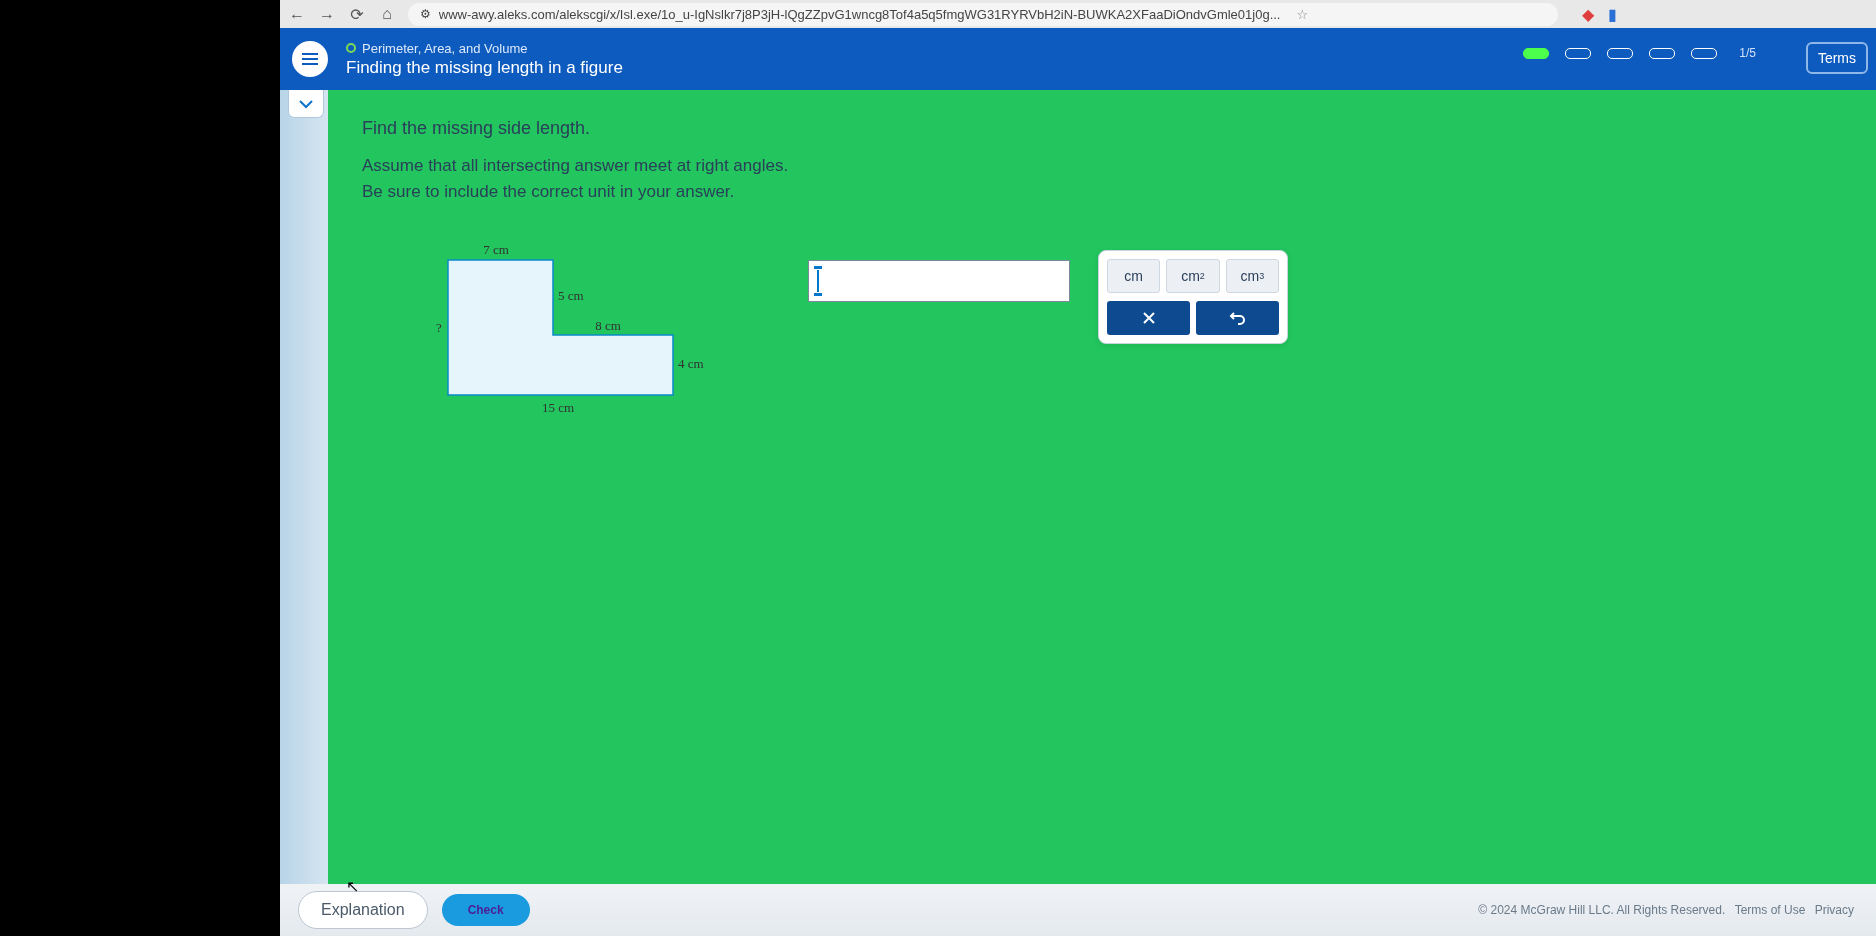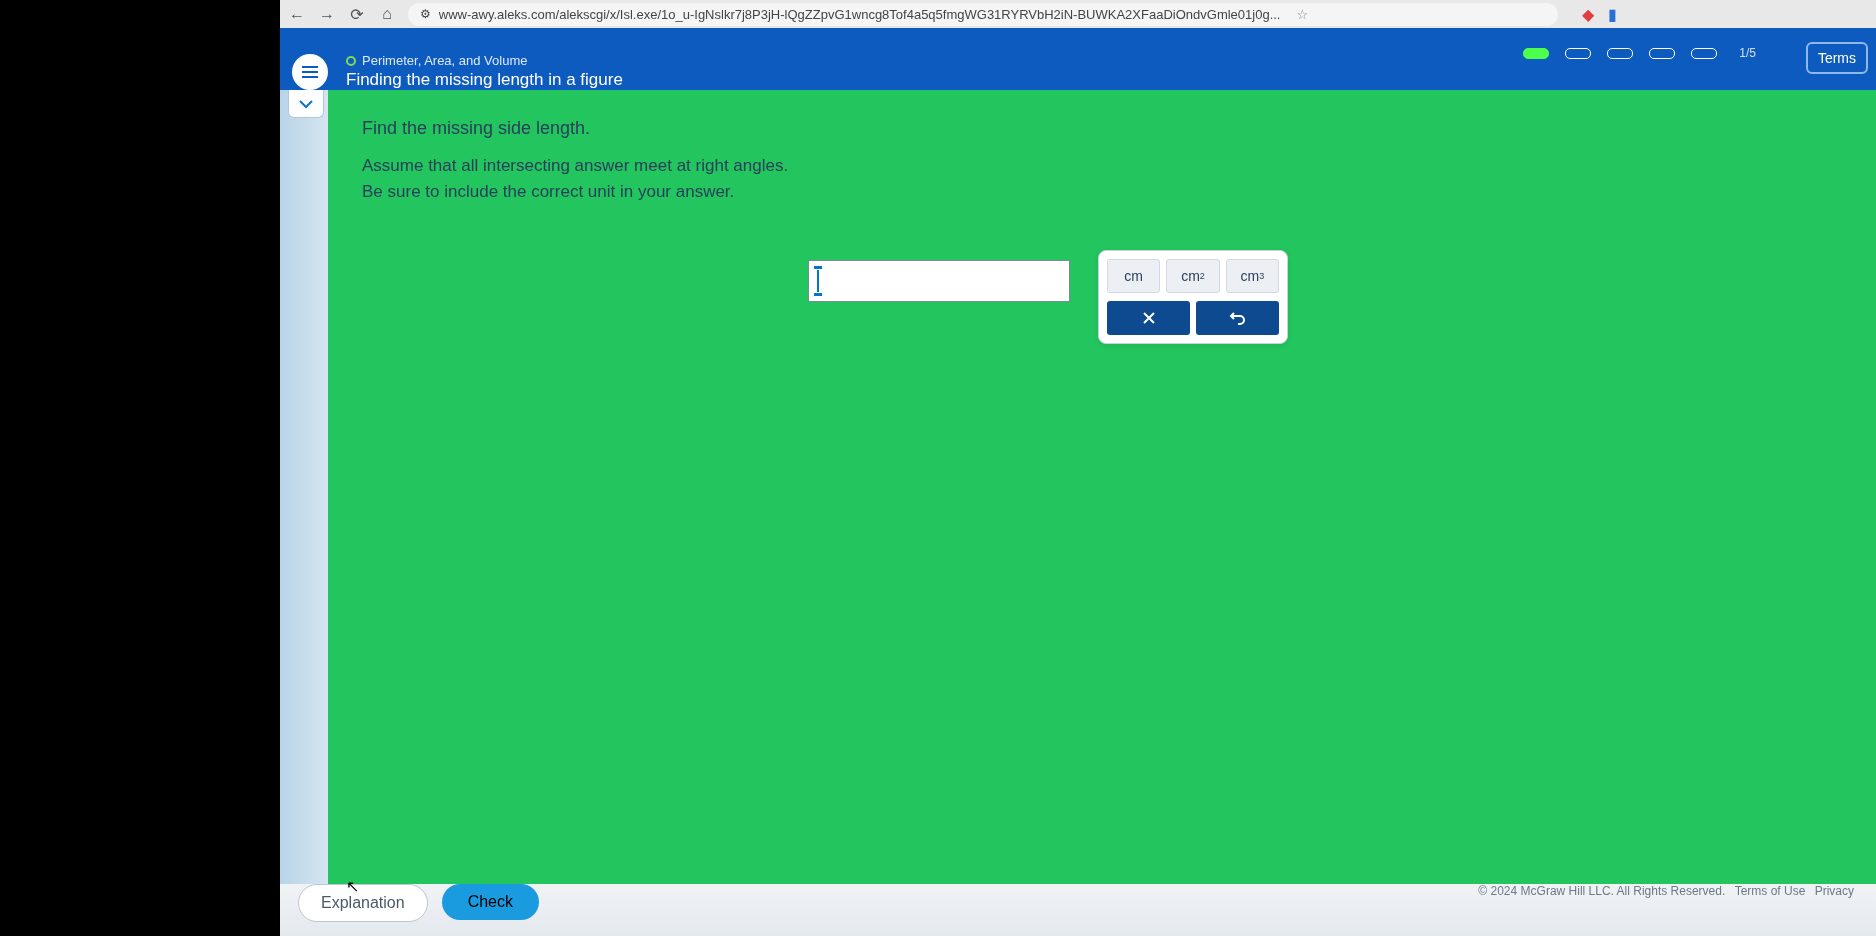--- a/index.html
+++ b/index.html
@@ -6,21 +6,21 @@
 body{background:#000;width:1876px;height:936px;overflow:hidden}
 .browser-top{position:absolute;left:280px;top:0;right:0;height:28px;background:#e8e8e8;display:flex;align-items:center;padding:0 8px;gap:12px}
 .nav-icon{width:18px;height:18px;display:flex;align-items:center;justify-content:center;color:#555;font-size:16px}
 .url-bar{flex:1;background:#f5f5f5;border-radius:14px;padding:4px 12px;display:flex;align-items:center;gap:8px;font-size:13px;color:#444;max-width:1150px}
 .url-text{white-space:nowrap;overflow:hidden}
 .star{color:#888;margin-left:8px}
 .ext-icons{display:flex;gap:8px;margin-left:12px}
 .ext-icon{width:18px;height:18px}
 .content-wrap{position:absolute;left:280px;top:28px;right:0;bottom:0;background:#fff}
 .sidebar-shade{position:absolute;left:0;top:0;width:48px;height:100%;background:linear-gradient(90deg,#b8d4e8,#d5e5f0)}
-.header-bar{position:absolute;left:0;top:0;right:0;height:62px;background:#0e5bbf;display:flex;align-items:flex-end;padding-left:12px;color:#fff}
+.header-bar{position:absolute;left:0;top:0;right:0;height:62px;background:#0e5bbf;display:flex;align-items:center;padding-left:12px;color:#fff}
 .menu-btn{width:36px;height:36px;background:#fff;border-radius:50%;display:flex;align-items:center;justify-content:center;margin-right:18px}
 .menu-btn svg{width:18px;height:14px}
 .header-text .breadcrumb{font-size:13px;color:#dce9fa;display:flex;align-items:center;gap:6px}
 .bc-dot{width:10px;height:10px;border:2px solid #7ed957;border-radius:50%}
 .header-text .title{font-size:17px;color:#fff;margin-top:2px}
 .progress-zone{position:absolute;right:120px;top:18px;display:flex;align-items:center;gap:16px}
 .prog-seg{width:26px;height:11px;border:1px solid #fff;border-radius:5px}
 .prog-seg.filled{background:#4cff4c;border-color:#4cff4c}
 .prog-label{color:#cfe1fa;font-size:12px;margin-left:6px}
 .user-btn{position:absolute;right:8px;top:14px;border:2px solid #8fb7e8;border-radius:6px;padding:6px 10px;color:#fff;font-size:14px}
@@ -36,23 +36,23 @@
 .answer-box .cursor{width:2px;height:22px;background:#0077cc;position:relative}
 .answer-box .cursor::before{content:'';position:absolute;top:-4px;left:-3px;width:8px;height:3px;background:#0077cc}
 .answer-box .cursor::after{content:'';position:absolute;bottom:-4px;left:-3px;width:8px;height:3px;background:#0077cc}
 .unit-panel{position:absolute;left:770px;top:160px;width:190px;border:1px solid #c8d4e0;border-radius:8px;background:#fff;padding:8px;box-shadow:0 2px 6px rgba(0,0,0,.08)}
 .unit-row{display:flex;gap:6px;margin-bottom:8px}
 .unit-btn{flex:1;height:34px;background:#ecf0f5;border:1px solid #d0d8e2;border-radius:3px;display:flex;align-items:center;justify-content:center;font-size:14px;color:#2a3f5a;cursor:pointer}
 .unit-btn sup{font-size:9px}
 .action-row{display:flex;gap:6px}
 .action-btn{flex:1;height:34px;background:#0d4a8f;border:none;border-radius:3px;display:flex;align-items:center;justify-content:center;cursor:pointer}
 .action-btn svg{stroke:#fff;fill:none;stroke-width:2}
-.bottom-bar{position:absolute;left:0;bottom:0;right:0;height:52px;background:linear-gradient(#f0f3f6,#e4e9ee);display:flex;align-items:flex-start;padding:0 18px;gap:14px}
+.bottom-bar{position:absolute;left:0;bottom:0;right:0;height:52px;background:linear-gradient(#f0f3f6,#e4e9ee);display:flex;align-items:center;padding:0 18px;gap:14px}
 .explain-btn{background:#fff;border:1px solid #bcc7d2;border-radius:22px;padding:9px 22px;font-size:16px;color:#4a5a6a;cursor:pointer}
-.check-btn{background:#1a9be0;border:none;border-radius:22px;padding:9px 26px;font-size:16px;color:#000000;font-weight:normal;cursor:pointer}
+.check-btn{background:#1a9be0;border:none;border-radius:22px;padding:9px 26px;font-size:12px;color:#4c1d95;font-weight:bold;cursor:pointer}
 .copyright{position:absolute;right:22px;color:#6a7a8a;font-size:12px}
 .copyright a{color:#6a7a8a;margin-left:6px}
 .cursor-icon{position:absolute;left:66px;bottom:40px;font-size:16px;color:#000;z-index:50}
 </style>
 </head>
 <body>
 
 <div class="browser-top">
   <span class="nav-icon">←</span>
   <span class="nav-icon">→</span>
@@ -102,20 +102,32 @@
       </svg>
   </div>
 
   <div class="main-panel">
     <div class="instr">Find the missing side length.</div>
     <div class="instr2">
       <span>Assume that all intersecting answer meet at right angles.</span><br>
       <span>Be sure to include the correct unit in your answer.</span>
     </div>
 
+    <div class="figure-zone">
+      <svg class="fig-svg" width="300" height="180">
+
+        <path d="M 20 20 L 125 20 L 125 95 L 245 95 L 245 155 L 20 155 Z" fill="#e6f4fb" stroke="#0a8ac8" stroke-width="1.5"></path>
+        <text class="fig-label" x="68" y="14" text-anchor="middle">7 cm</text>
+        <text class="fig-label" x="130" y="60">5 cm</text>
+        <text class="fig-label" x="180" y="90" text-anchor="middle">8 cm</text>
+        <text class="fig-label" x="250" y="128">4 cm</text>
+        <text class="fig-label" x="130" y="172" text-anchor="middle">15 cm</text>
+        <text class="fig-label" x="8" y="92">?</text>
+      </svg>
+    </div>
 
     <div class="answer-box">
       <span class="cursor"></span>
     </div>
 
     <div class="unit-panel">
       <div class="unit-row">
         <div class="unit-btn">
             <span>cm</span>
           </div>

